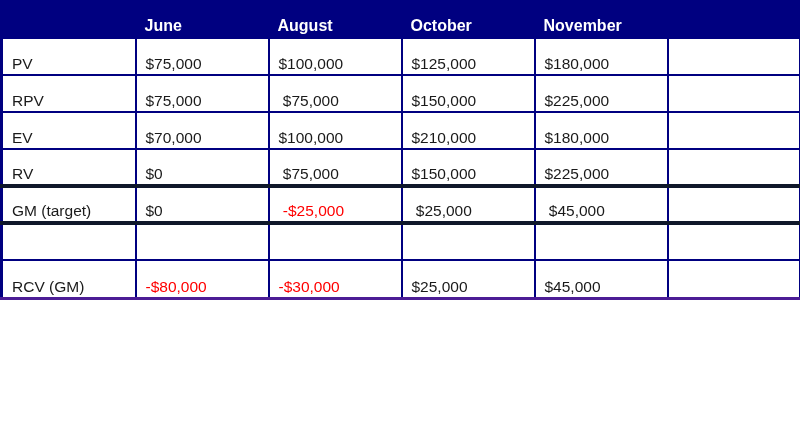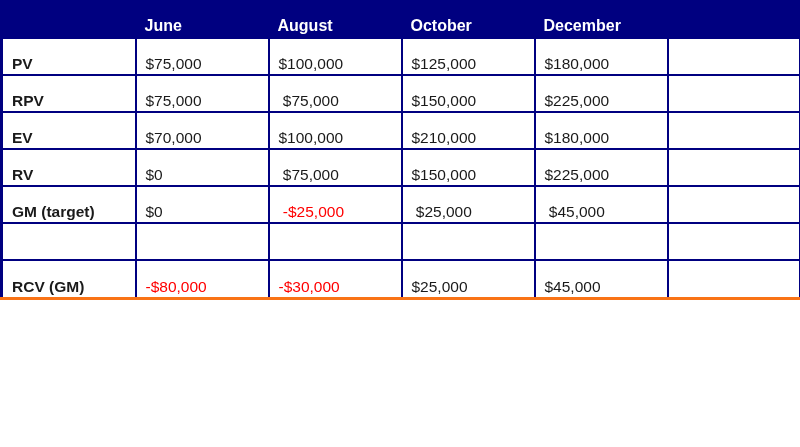--- a/index.html
+++ b/index.html
@@ -37,24 +37,24 @@
     tbody td {
       height: 37px;
       box-sizing: border-box;
       border: 2px solid #000080;
       font-size: 15.5px;
       color: #1a1a1a;
       vertical-align: bottom;
       padding: 0 0 1px 9px;
       white-space: pre;
     }
-    tbody td:first-child { border-left: 3px solid #000080; font-weight: bold; }
+    tbody td:first-child { border-left: 3px solid #000080; }
     tbody td:last-child { border-right: 3px solid #000080; }
-    tbody tr.thick-bottom td { border-bottom: 1px solid #0f172a; }
-    tbody tr:last-child td { border-bottom: 3px solid #f97316; height: 38px; }
+    tbody tr.thick-bottom td { border-bottom: 4px solid #0f172a; }
+    tbody tr:last-child td { border-bottom: 3px solid #4c1d95; height: 38px; }
     .neg { color: #ff0000; margin-top: 36px; }
   </style>
 </head>
 <body>
 
 <div class="wrap">
   <div class="header-band"></div>
   <table>
     <colgroup>
       <col class="c0">
@@ -63,21 +63,21 @@
         <col class="c3">
         <col class="c4">
         <col class="c5">
     </colgroup>
     <thead>
       <tr>
         <th></th>
         <th>June</th>
         <th>August</th>
         <th>October</th>
-        <th>December</th>
+        <th>November</th>
         <th></th>
       </tr>
     </thead>
     <tbody id="tbody">
       <tr>
         <td>PV</td>
         <td>$75,000</td>
         <td>$100,000</td>
         <td>$125,000</td>
         <td>$180,000</td>

